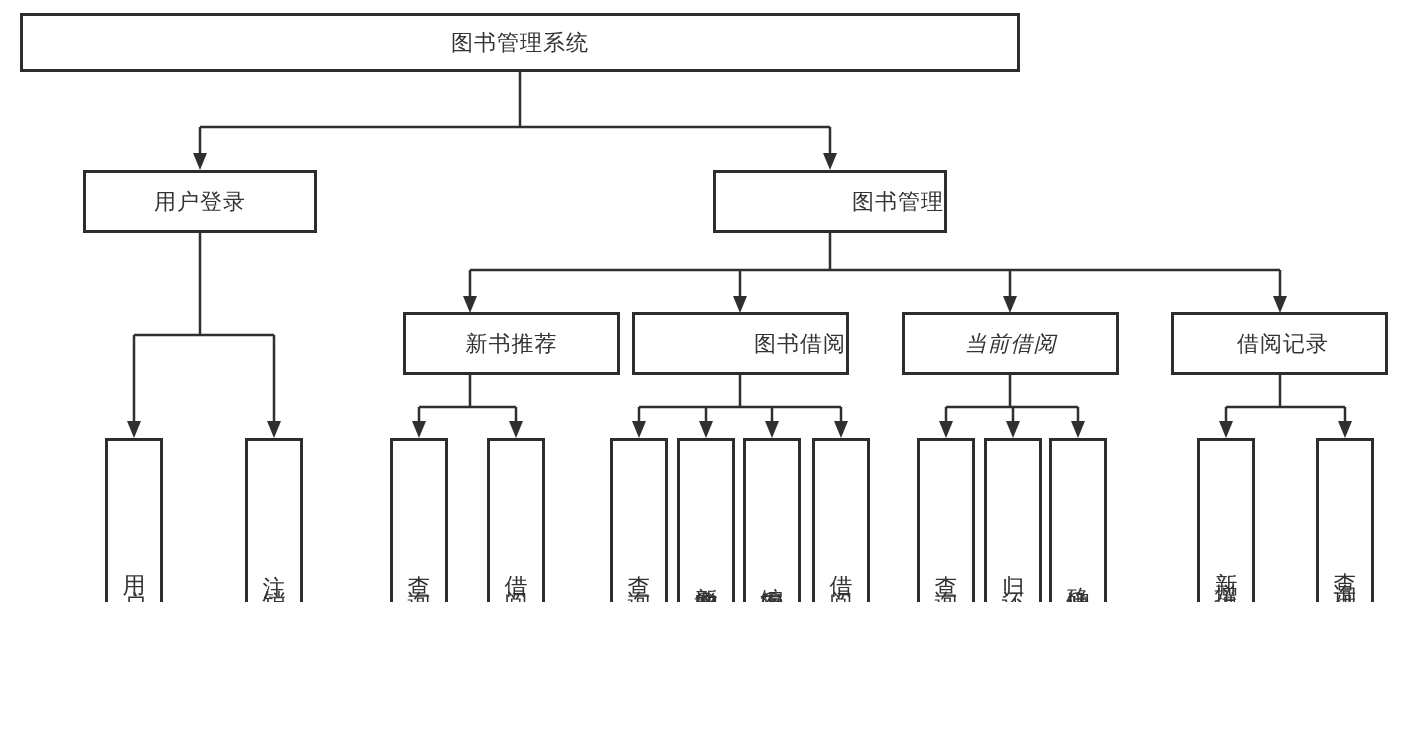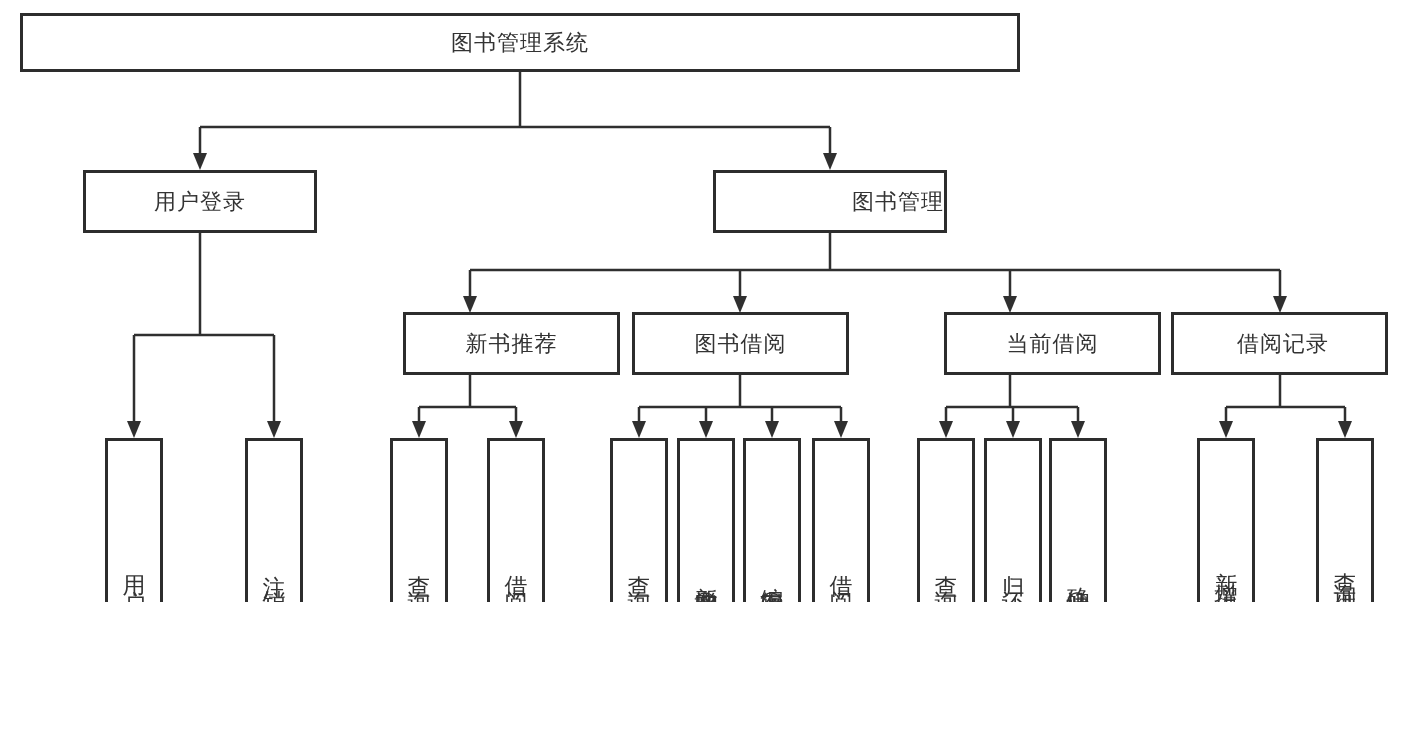--- a/index.html
+++ b/index.html
@@ -48,22 +48,22 @@
     color: var(--text);
     font-size: 22px;
     letter-spacing: 1px;
     white-space: nowrap;
   }
   .root-box   { left: 20px;  top: 13px;  width: 1000px; height: 59px; }
   .l2-a       { left: 83px;  top: 170px; width: 234px;  height: 63px; }
   .l2-b       { left: 713px; top: 170px; width: 234px;  height: 63px; justify-content: flex-end; }
   .l3         { top: 312px;  height: 63px; width: 217px; }
   .l3-a { left: 363px; margin-left: 40px; }
-  .l3-b { left: 632px; }
-  .l3-c { left: 944px; }
+  .l3-b { left: 632px; justify-content: flex-end; }
+  .l3-c { left: 902px; font-style: italic; }
   .l3-d { left: 1171px; padding-left: 7px; }
   .leaf {
     top: 438px;
     height: 297px;
     width: 58px;
     writing-mode: vertical-rl;
     font-size: 23px;
     letter-spacing: 15px;
     line-height: 1;
   }

